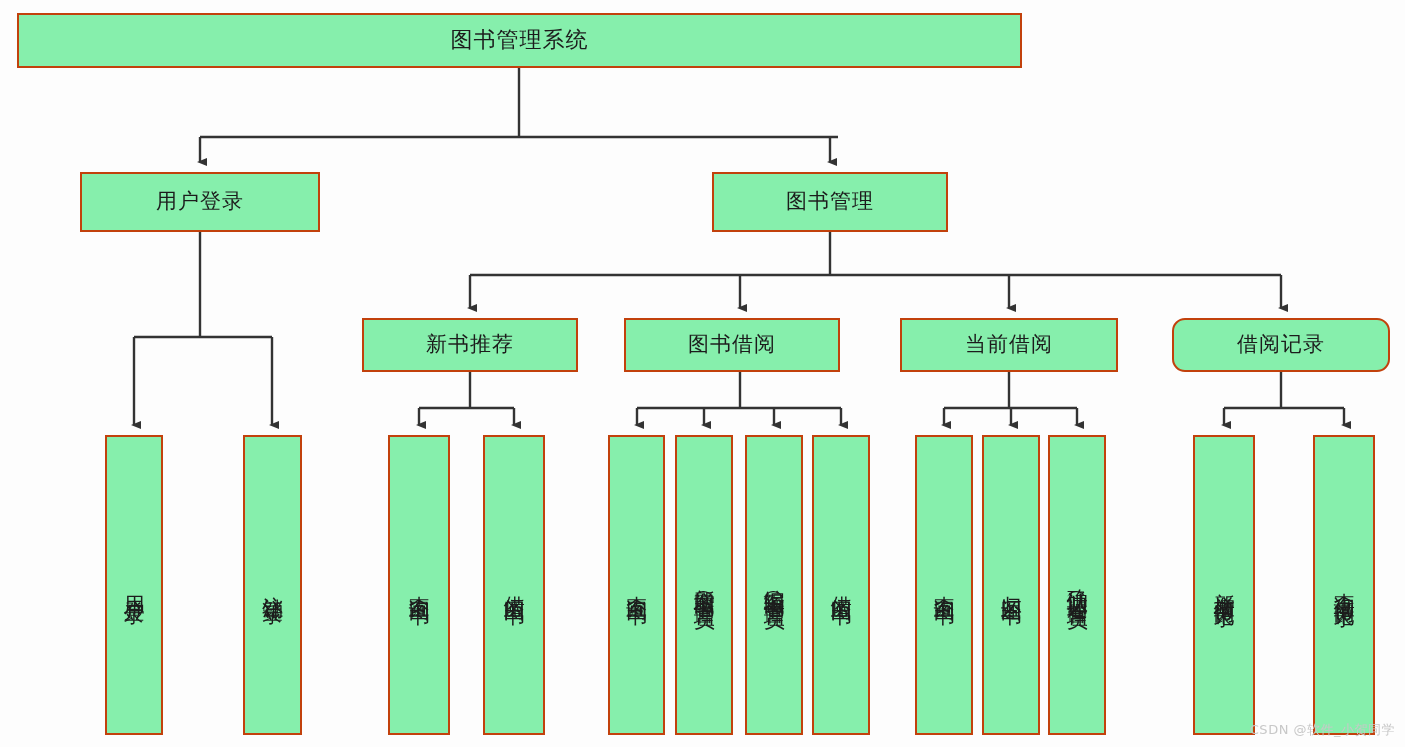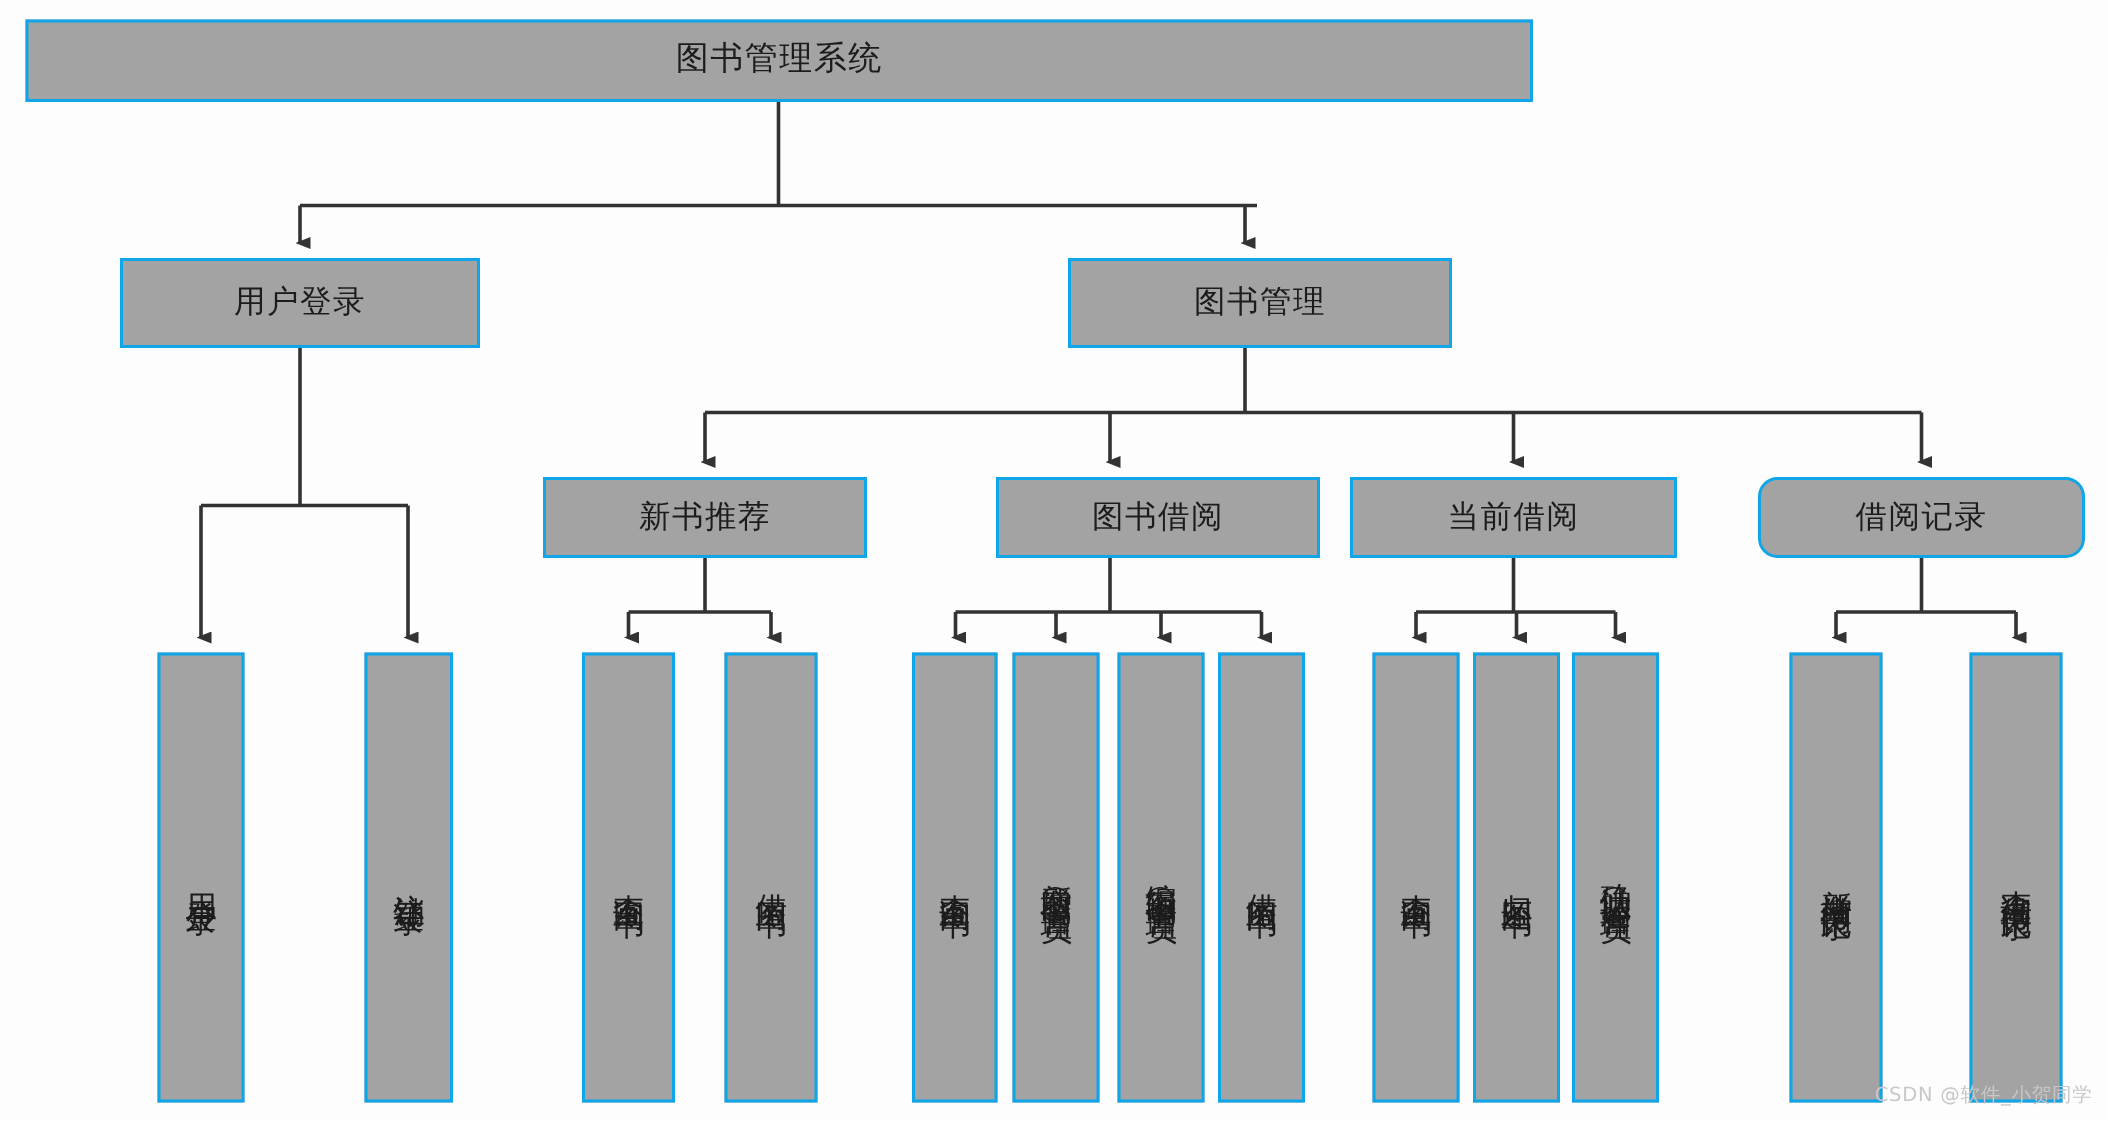--- a/index.html
+++ b/index.html
@@ -20,22 +20,22 @@
     position: absolute;
     left: 0;
     top: 0;
     width: 1405px;
     height: 747px;
     pointer-events: none;
   }
   .node {
     position: absolute;
     box-sizing: border-box;
-    background: #a3a3a3;
-    border: 2px solid #0ea5e9;
+    background: #86efac;
+    border: 2px solid #c2410c;
     display: flex;
     align-items: center;
     justify-content: center;
     color: #1c1c1c;
     z-index: 3;
   }
   .node.horiz {
     font-size: 21px;
     letter-spacing: 1px;
     line-height: 1.2;
@@ -121,24 +121,24 @@
       <path d="M1281,372 L1281,408"></path>
       <path d="M1224,408 L1344,408"></path>
       <path d="M1224,408 L1224,425" marker-end="url(#arrow)"></path>
       <path d="M1344,408 L1344,425" marker-end="url(#arrow)"></path>
     </g>
   </svg>
 
   <div class="node horiz root" style="left:17px; top:13px; width:1005px; height:55px;">图书管理系统</div>
 
   <div class="node horiz" style="left:80px; top:172px; width:240px; height:60px;">用户登录</div>
-  <div class="node horiz" style="left:712px; top:172px; width:256px; height:60px;">图书管理</div>
+  <div class="node horiz" style="left:712px; top:172px; width:236px; height:60px;">图书管理</div>
 
   <div class="node horiz" style="left:362px; top:318px; width:216px; height:54px;">新书推荐</div>
-  <div class="node horiz" style="left:664px; top:318px; width:216px; height:54px;">图书借阅</div>
+  <div class="node horiz" style="left:624px; top:318px; width:216px; height:54px;">图书借阅</div>
   <div class="node horiz" style="left:900px; top:318px; width:218px; height:54px;">当前借阅</div>
   <div class="node horiz" style="left:1172px; top:318px; width:218px; height:54px;border-radius:13px;">借阅记录</div>
 
   <div class="node vert" style="left:105px; top:435px; width:58px; height:300px;">
     <span class="vlabel">用户登录</span>
   </div>
   <div class="node vert" style="left:243px; top:435px; width:59px; height:300px;">
     <span class="vlabel">注销登录</span>
   </div>
 

